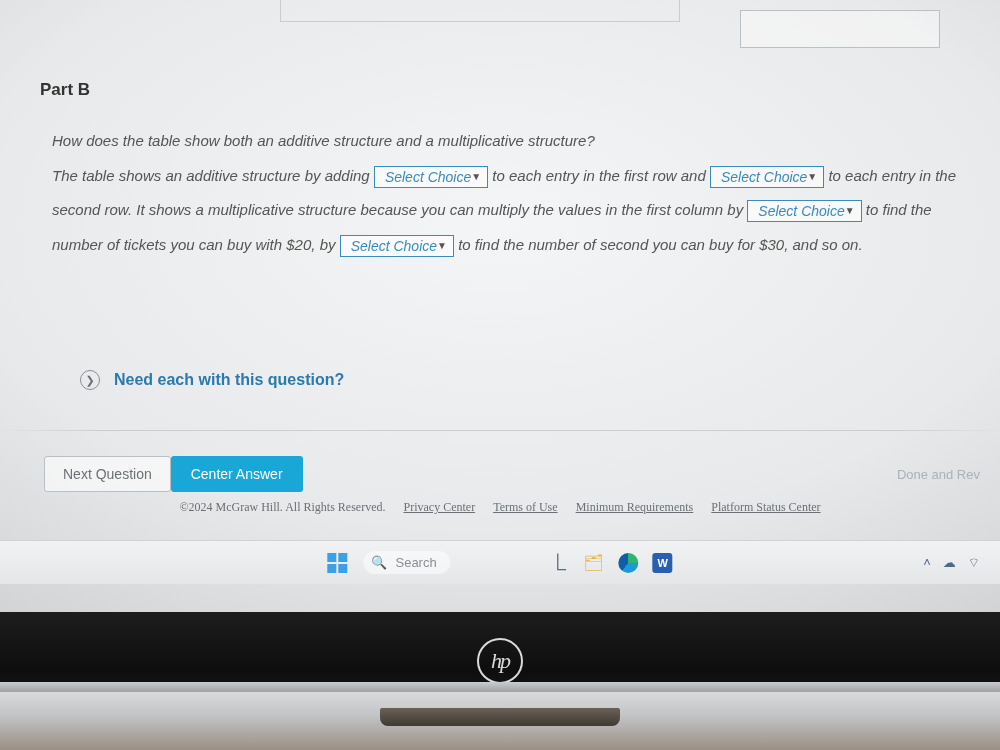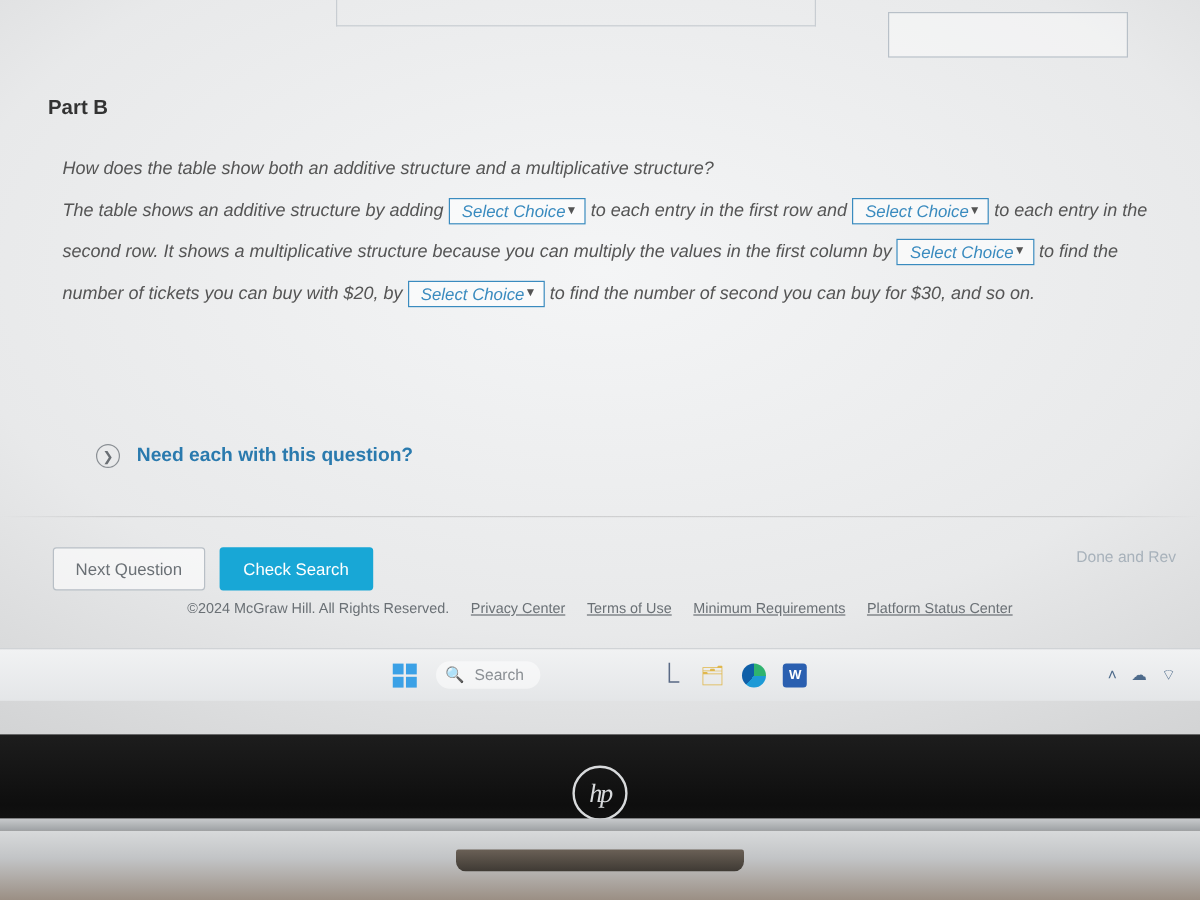--- a/index.html
+++ b/index.html
@@ -92,22 +92,22 @@
     top: 430px; left: 0; right: 0;
     height: 1px;
     background: linear-gradient(to right, rgba(0,0,0,0) 0%, rgba(0,0,0,0.12) 10%, rgba(0,0,0,0.12) 90%, rgba(0,0,0,0) 100%);
   }
 
   .footer-row {
     position: absolute;
     top: 456px;
     left: 44px; right: 20px;
     display: flex;
-    align-items: flex-start;
-    gap: 12px;
+    align-items: center;
+    gap: 0;
   }
   .btn-outline {
     border: 1px solid #b8bfc6;
     background: rgba(255,255,255,0.6);
     color: #6a7075;
     padding: 9px 18px;
     font-size: 14px;
     border-radius: 3px;
     cursor: pointer;
   }
@@ -128,20 +128,21 @@
 
   .legal-row {
     position: absolute;
     top: 500px;
     left: 0; right: 0;
     display: flex;
     justify-content: center;
     gap: 18px;
     font-size: 12px;
     color: #6a7075;
+    font-family: Liberation Serif, serif;
   }
   .legal-row a {
     color: #6a7075;
     text-decoration: underline;
     cursor: pointer;
   }
 
   .taskbar {
     position: absolute;
     top: 540px; left: 0; right: 0;
@@ -252,21 +253,21 @@
 
 <div class="help-row">
   <span class="circ">❯</span>
   <span>Need each with this question?</span>
 </div>
 
 <div class="divider"></div>
 
 <div class="footer-row">
   <button class="btn-outline">Next Question</button>
-  <button class="btn-primary">Check Search</button>
+  <button class="btn-primary">Center Answer</button>
   <span class="done-text">Done and Rev</span>
 </div>
 
 <div class="legal-row">
   <span>©2024 McGraw Hill. All Rights Reserved.</span>
   <a>Privacy Center</a>
   <a>Terms of Use</a>
   <a>Minimum Requirements</a>
   <a>Platform Status Center</a>
 </div>

